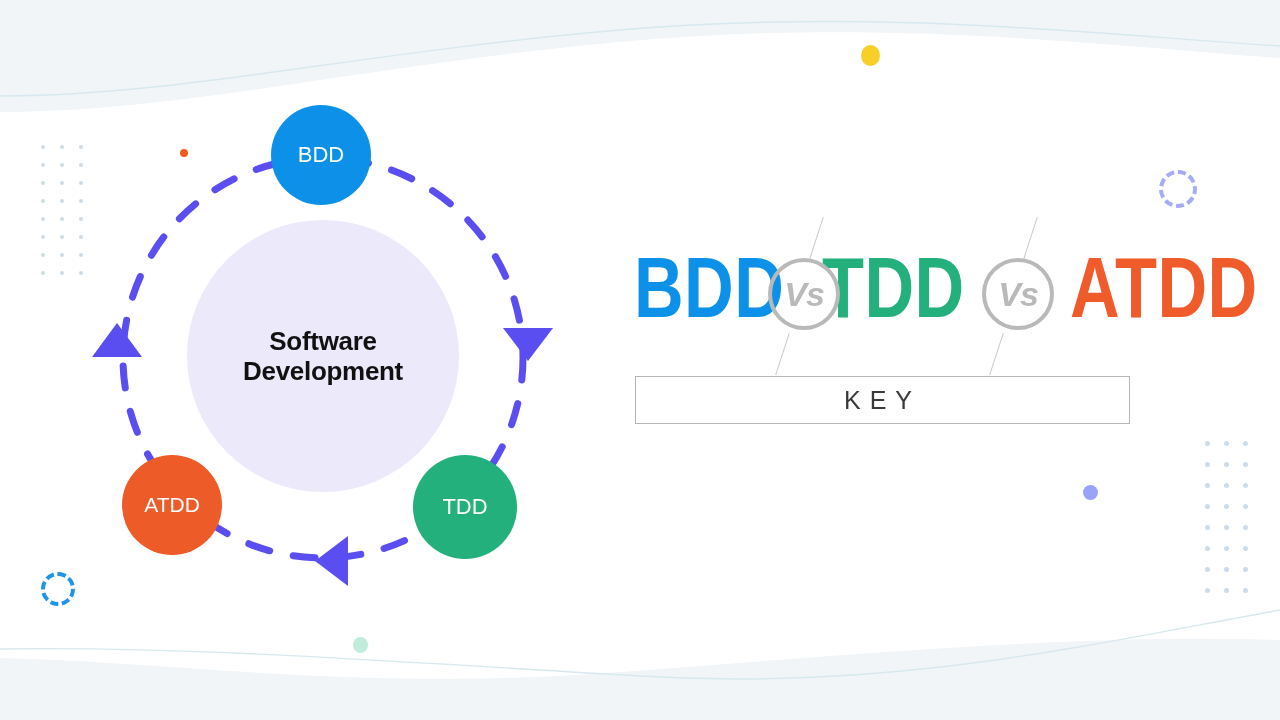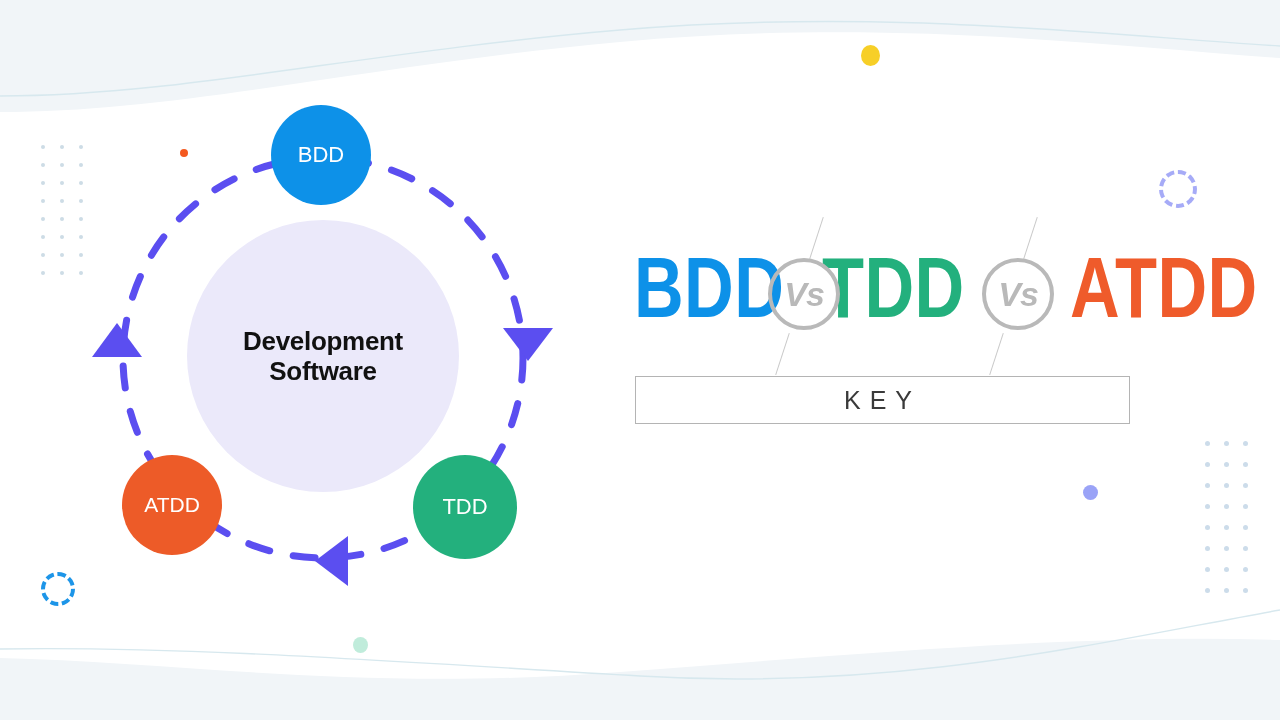--- a/index.html
+++ b/index.html
@@ -287,22 +287,22 @@
         <polygon points="273,441 273,491 240,466" fill="#5b4ef0"></polygon>
       </g>
       <g>
         <polygon points="17,262 67,262 42,228" fill="#5b4ef0"></polygon>
       </g>
     </svg>
 
     <div class="center-disc"></div>
     <div class="center-label">
       <div>
+        <div>Software</div>
         <div>Development</div>
-        <div>Software</div>
       </div>
     </div>
 
     <div class="node node-bdd">
       <span>BDD</span>
     </div>
     <div class="node node-tdd">
       <span>TDD</span>
     </div>
     <div class="node node-atdd">

